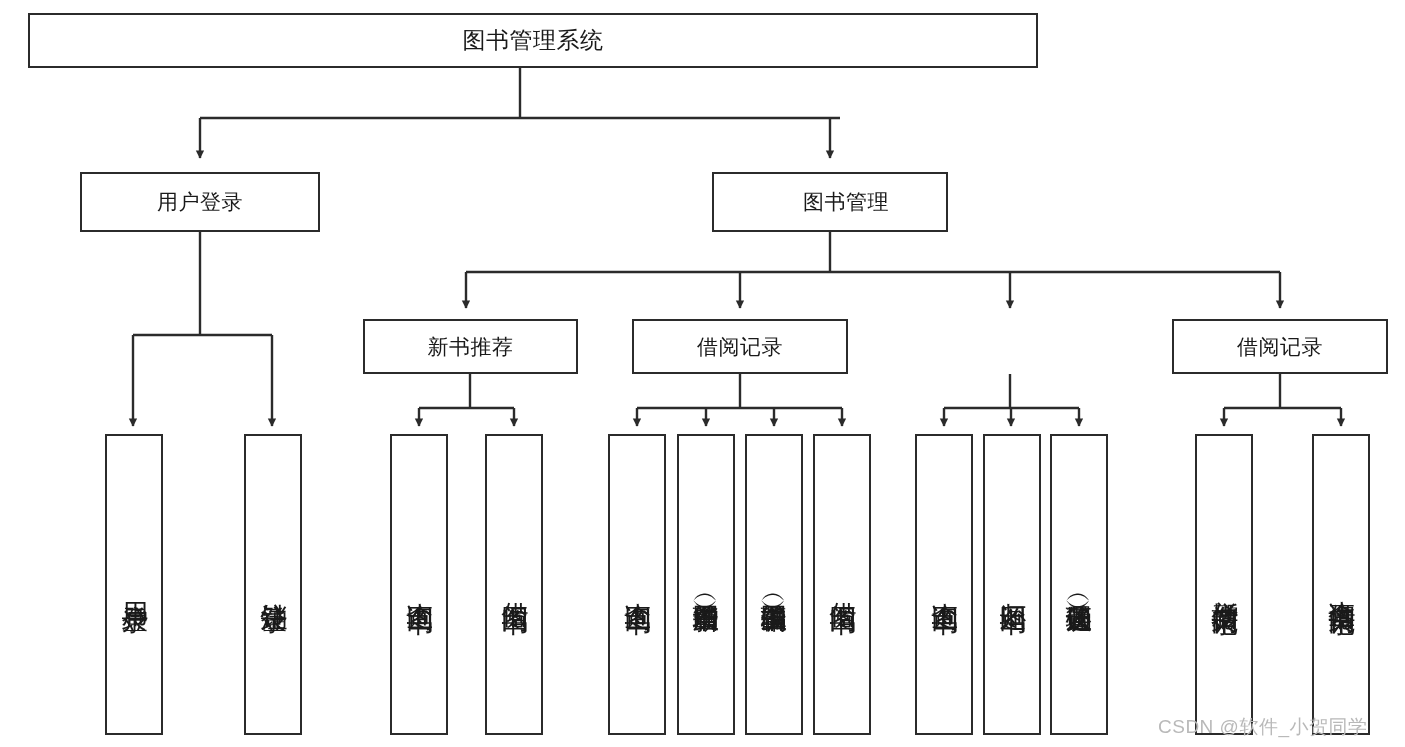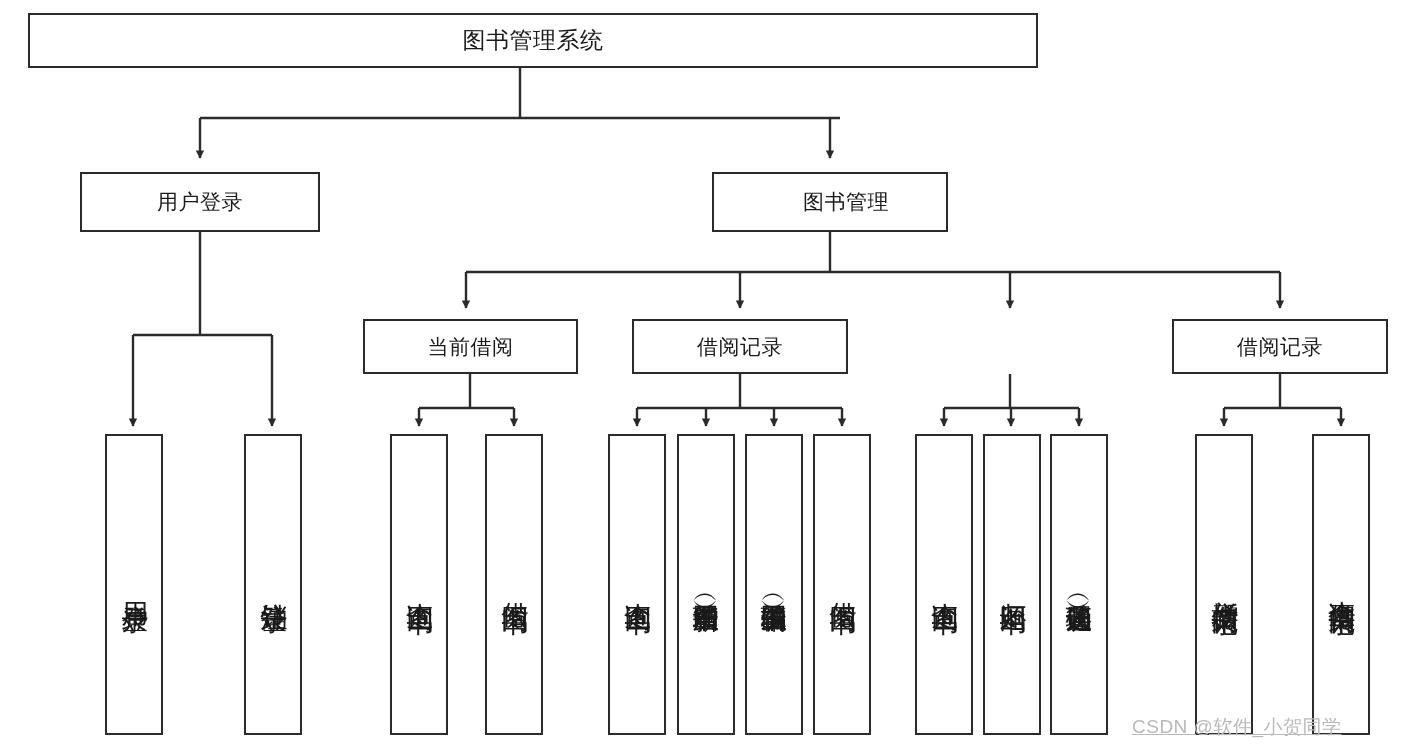--- a/index.html
+++ b/index.html
@@ -131,21 +131,21 @@
   </div>
 
   <div class="node horiz" style="left:80px; top:172px; width:240px; height:60px;">
     <span class="label">用户登录</span>
   </div>
   <div class="node horiz" style="left:712px; top:172px; width:236px; height:60px;padding-left:32px;">
     <span class="label">图书管理</span>
   </div>
 
   <div class="node horiz" style="left:363px; top:319px; width:215px; height:55px;">
-    <span class="label">当前借阅</span>
+    <span class="label">新书推荐</span>
   </div>
   <div class="node horiz" style="left:632px; top:319px; width:216px; height:55px;">
     <span class="label">借阅记录</span>
   </div>
   <div class="node horiz" style="left:1172px; top:319px; width:216px; height:55px;">
     <span class="label">借阅记录</span>
   </div>
 
   <div class="node vert" style="left:105px; top:434px; width:58px; height:301px;">
     <span class="label">用户登录</span>
@@ -184,15 +184,15 @@
     <span class="label">确认归还（管理员）</span>
   </div>
 
   <div class="node vert" style="left:1195px; top:434px; width:58px; height:301px;">
     <span class="label">新增借阅记录</span>
   </div>
   <div class="node vert" style="left:1312px; top:434px; width:58px; height:301px;">
     <span class="label">查询借阅记录</span>
   </div>
 
-  <div class="watermark" style="left:1132px; top:714px;text-decoration:underline;">CSDN @软件_小贺同学</div>
+  <div class="watermark" style="left:1158px; top:714px;">CSDN @软件_小贺同学</div>
 
 </div>
 
 </body></html>

